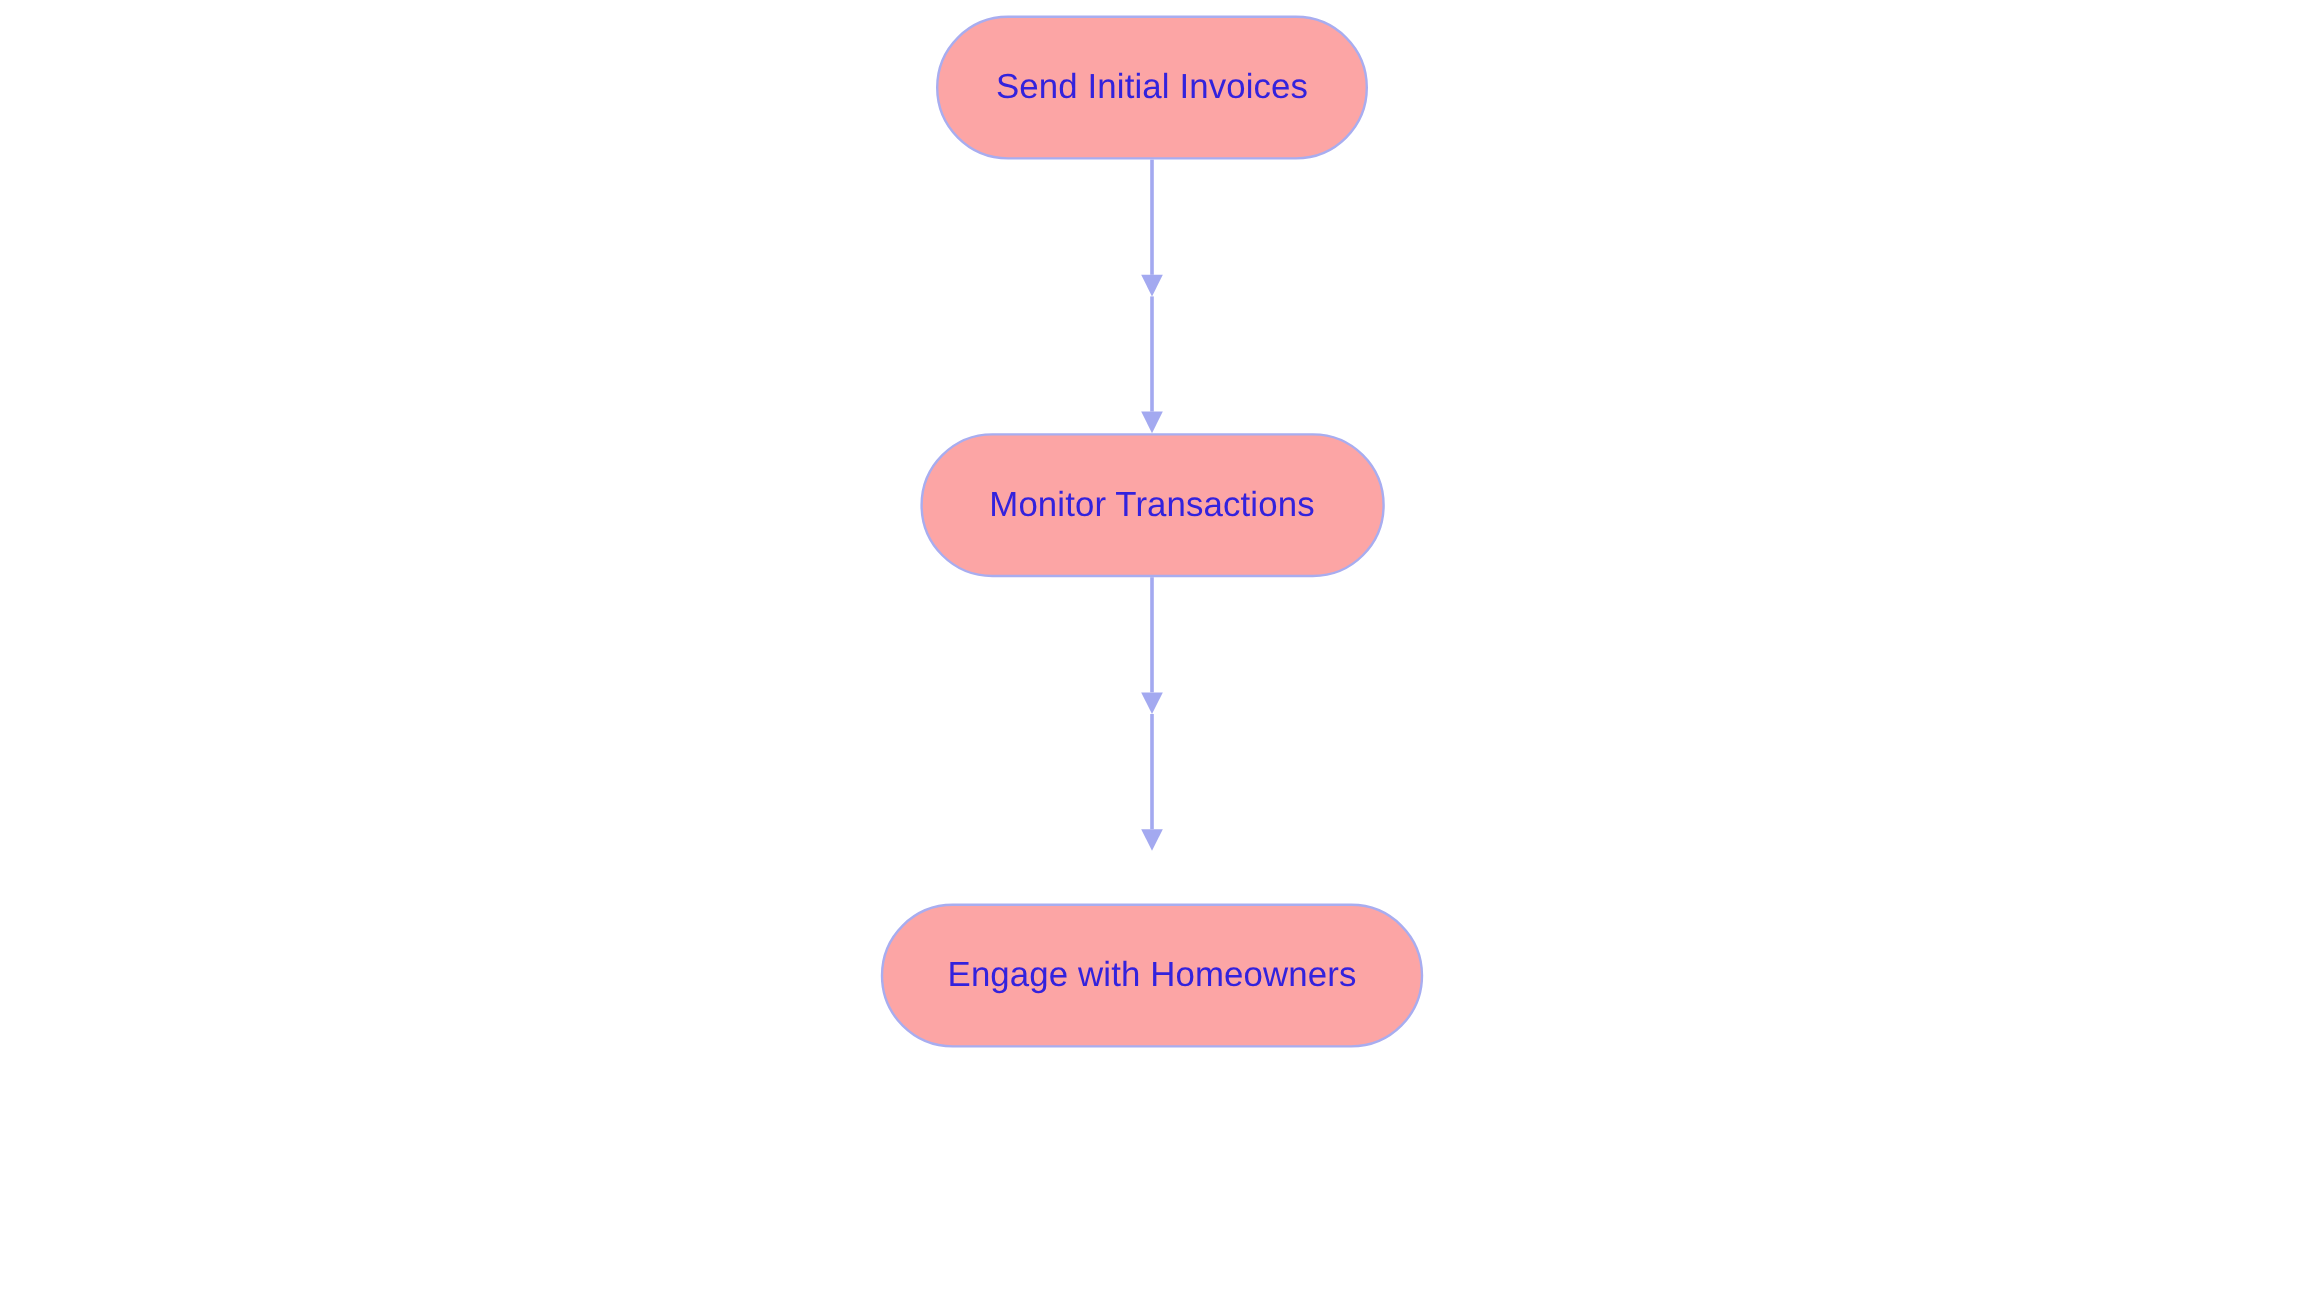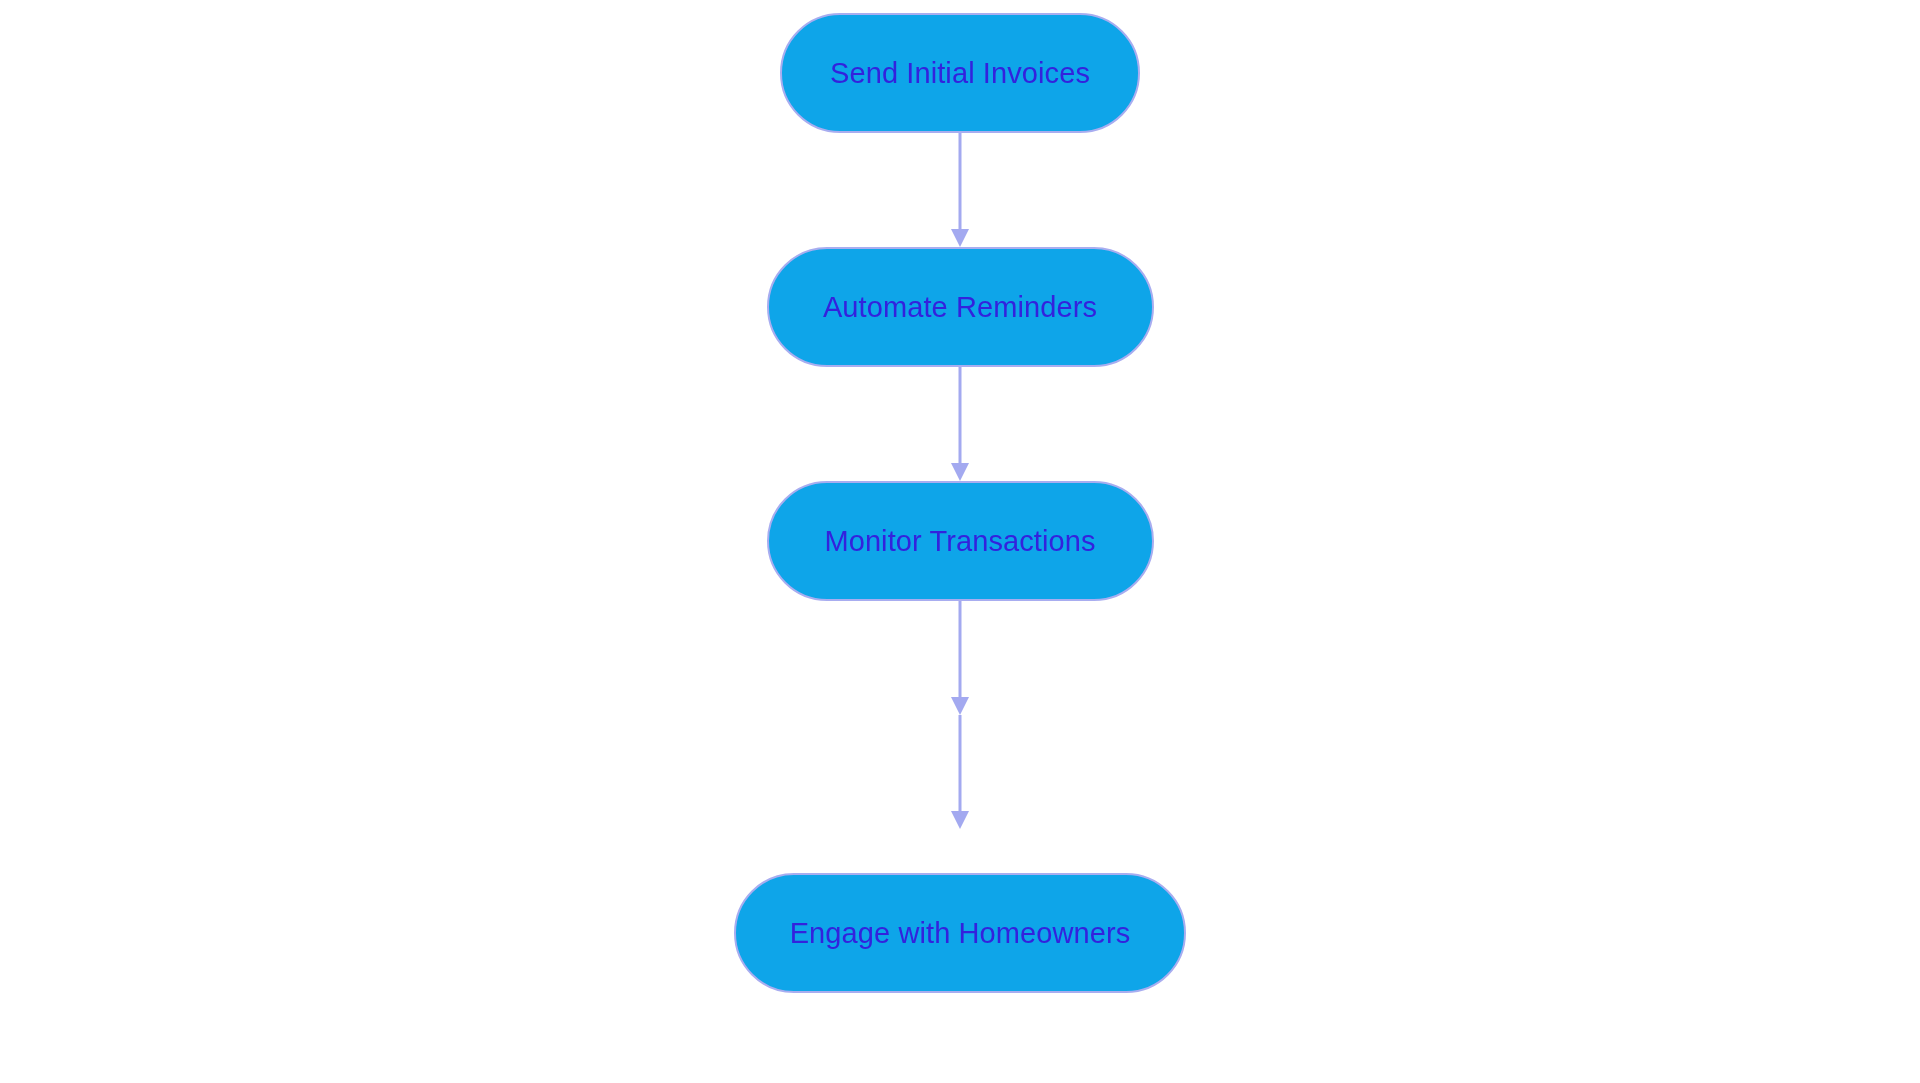--- a/index.html
+++ b/index.html
@@ -31,21 +31,21 @@
     display: flex;
     flex-direction: column;
     align-items: center;
   }
 
   
   .flow-node {
     box-sizing: border-box;
     height: 120px;
     border-radius: 60px;
-    background: #0ea5e9;
+    background: #fca5a5;
     border: 2px solid #a8adf0;
     color: #3322dd;
     display: flex;
     align-items: center;
     justify-content: center;
     font-family: "Liberation Sans", sans-serif;
     font-size: 29px;
     font-weight: 400;
     letter-spacing: 0.1px;
     white-space: nowrap;
@@ -106,23 +106,20 @@
 
     <div class="flow-node w-n0">
       <span class="node-label">Send Initial Invoices</span>
     </div>
 
     <div class="flow-connector">
       <span class="conn-line"></span>
       <span class="conn-head"></span>
     </div>
 
-    <div class="flow-node w-n1">
-      <span class="node-label">Automate Reminders</span>
-    </div>
 
     <div class="flow-connector">
       <span class="conn-line"></span>
       <span class="conn-head"></span>
     </div>
 
     <div class="flow-node w-n2">
       <span class="node-label">Monitor Transactions</span>
     </div>
 

